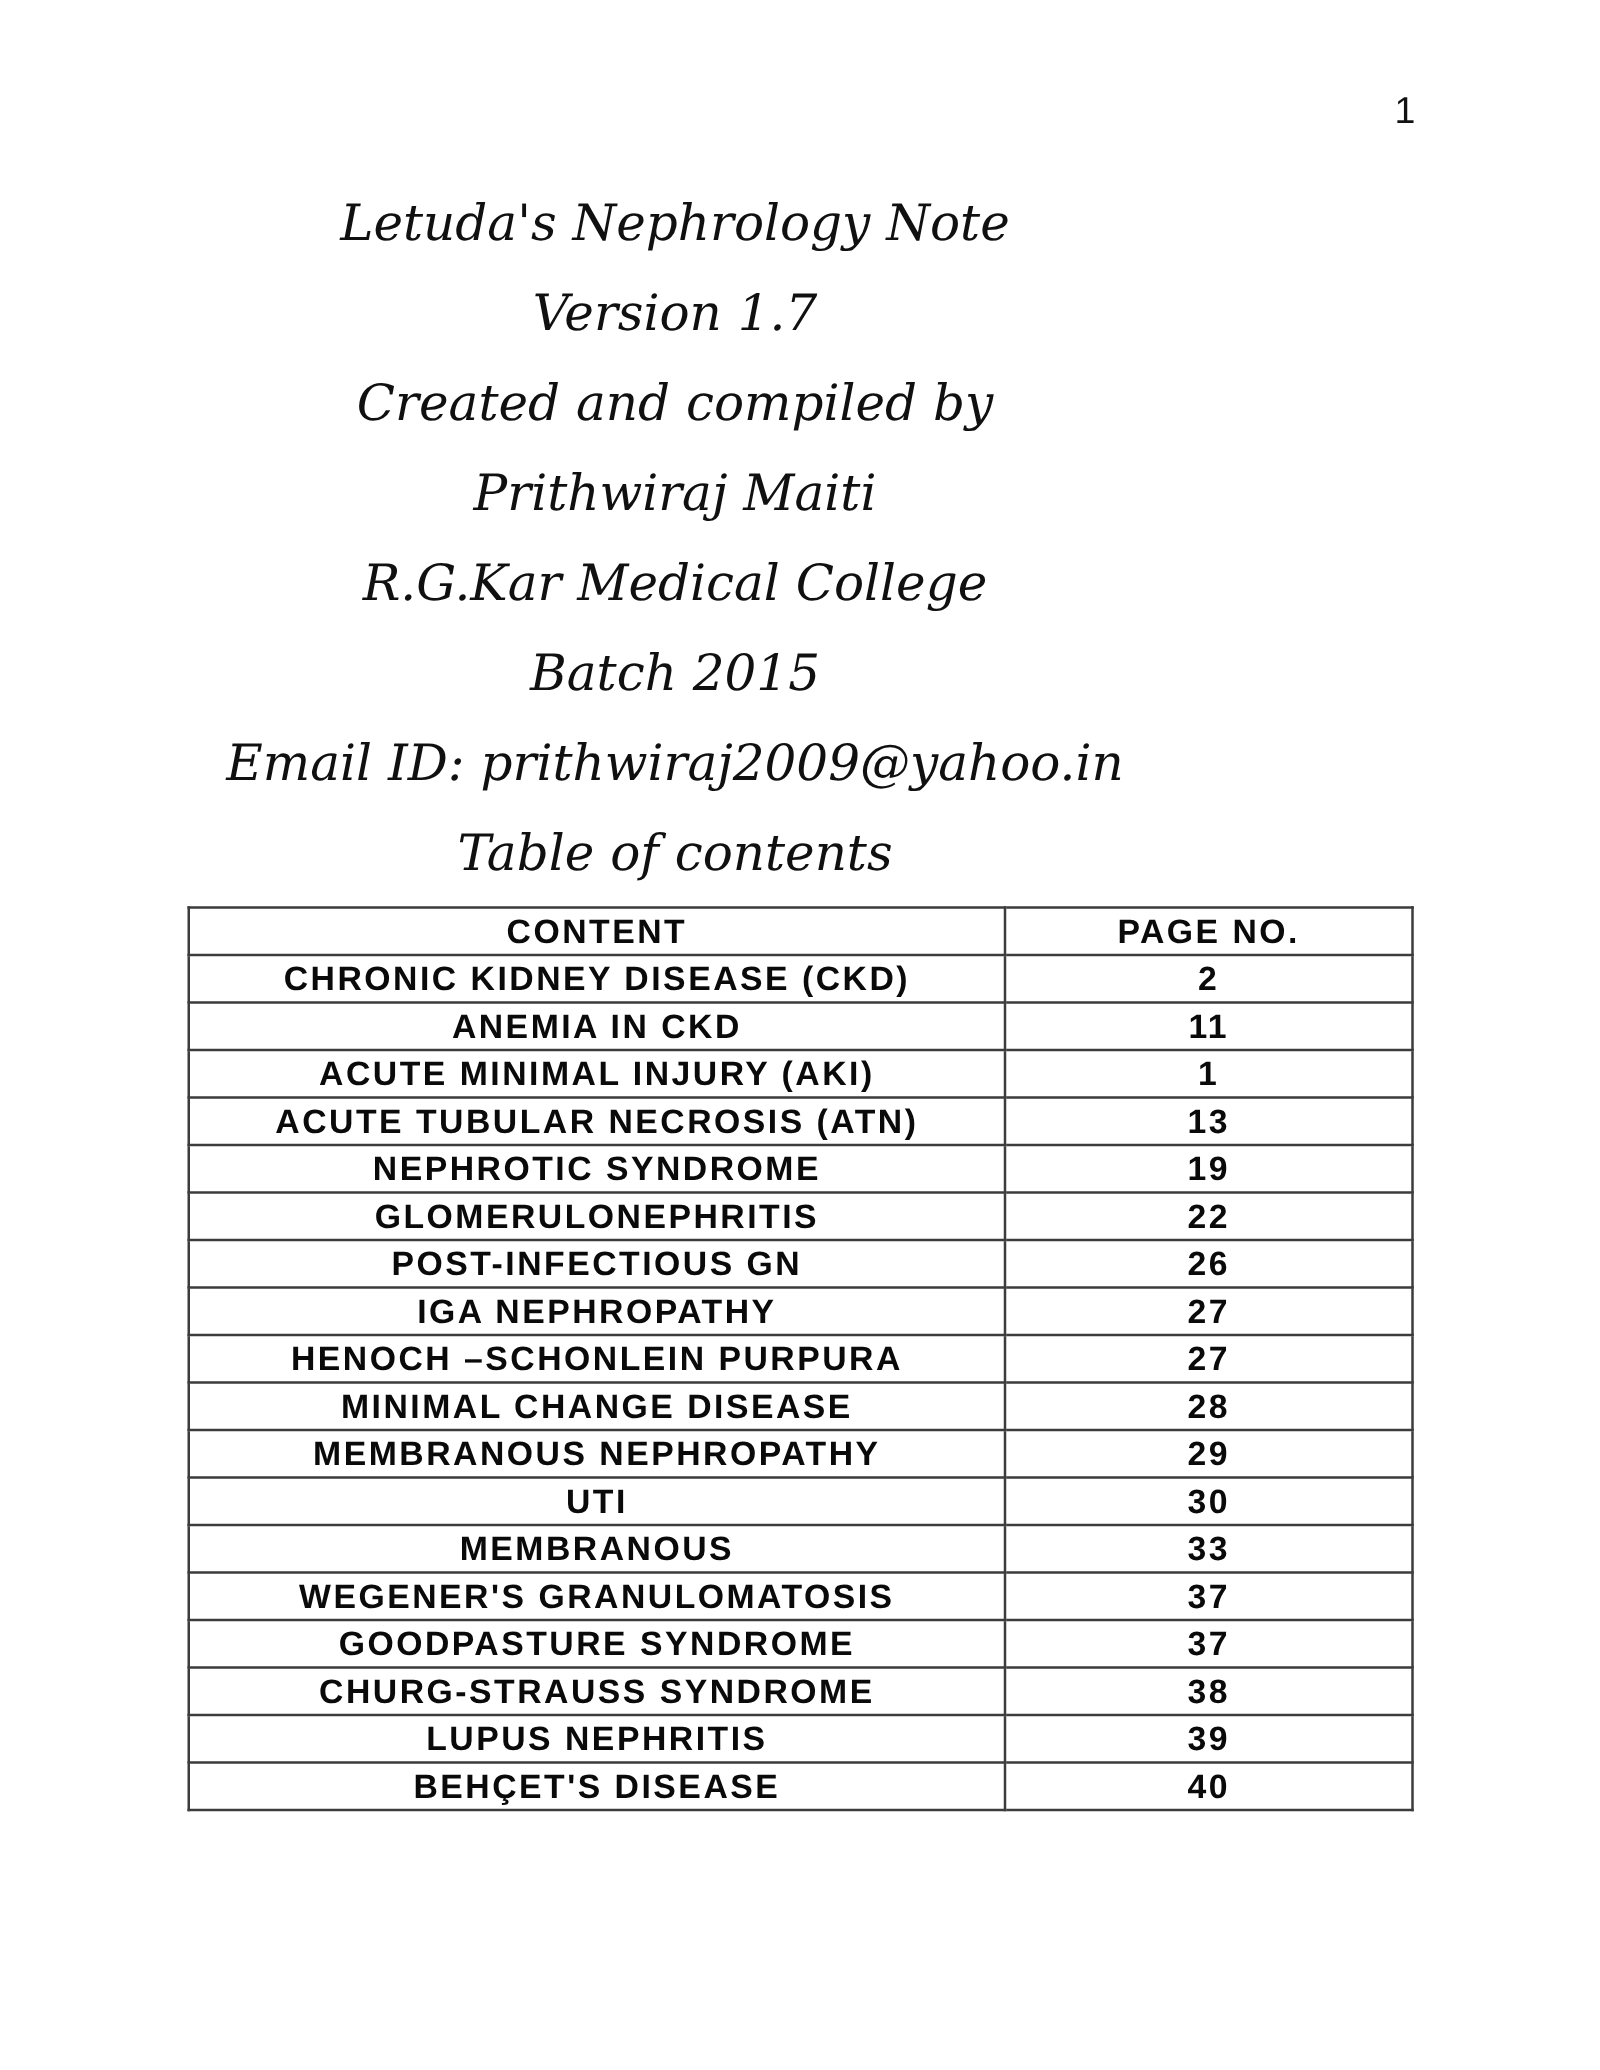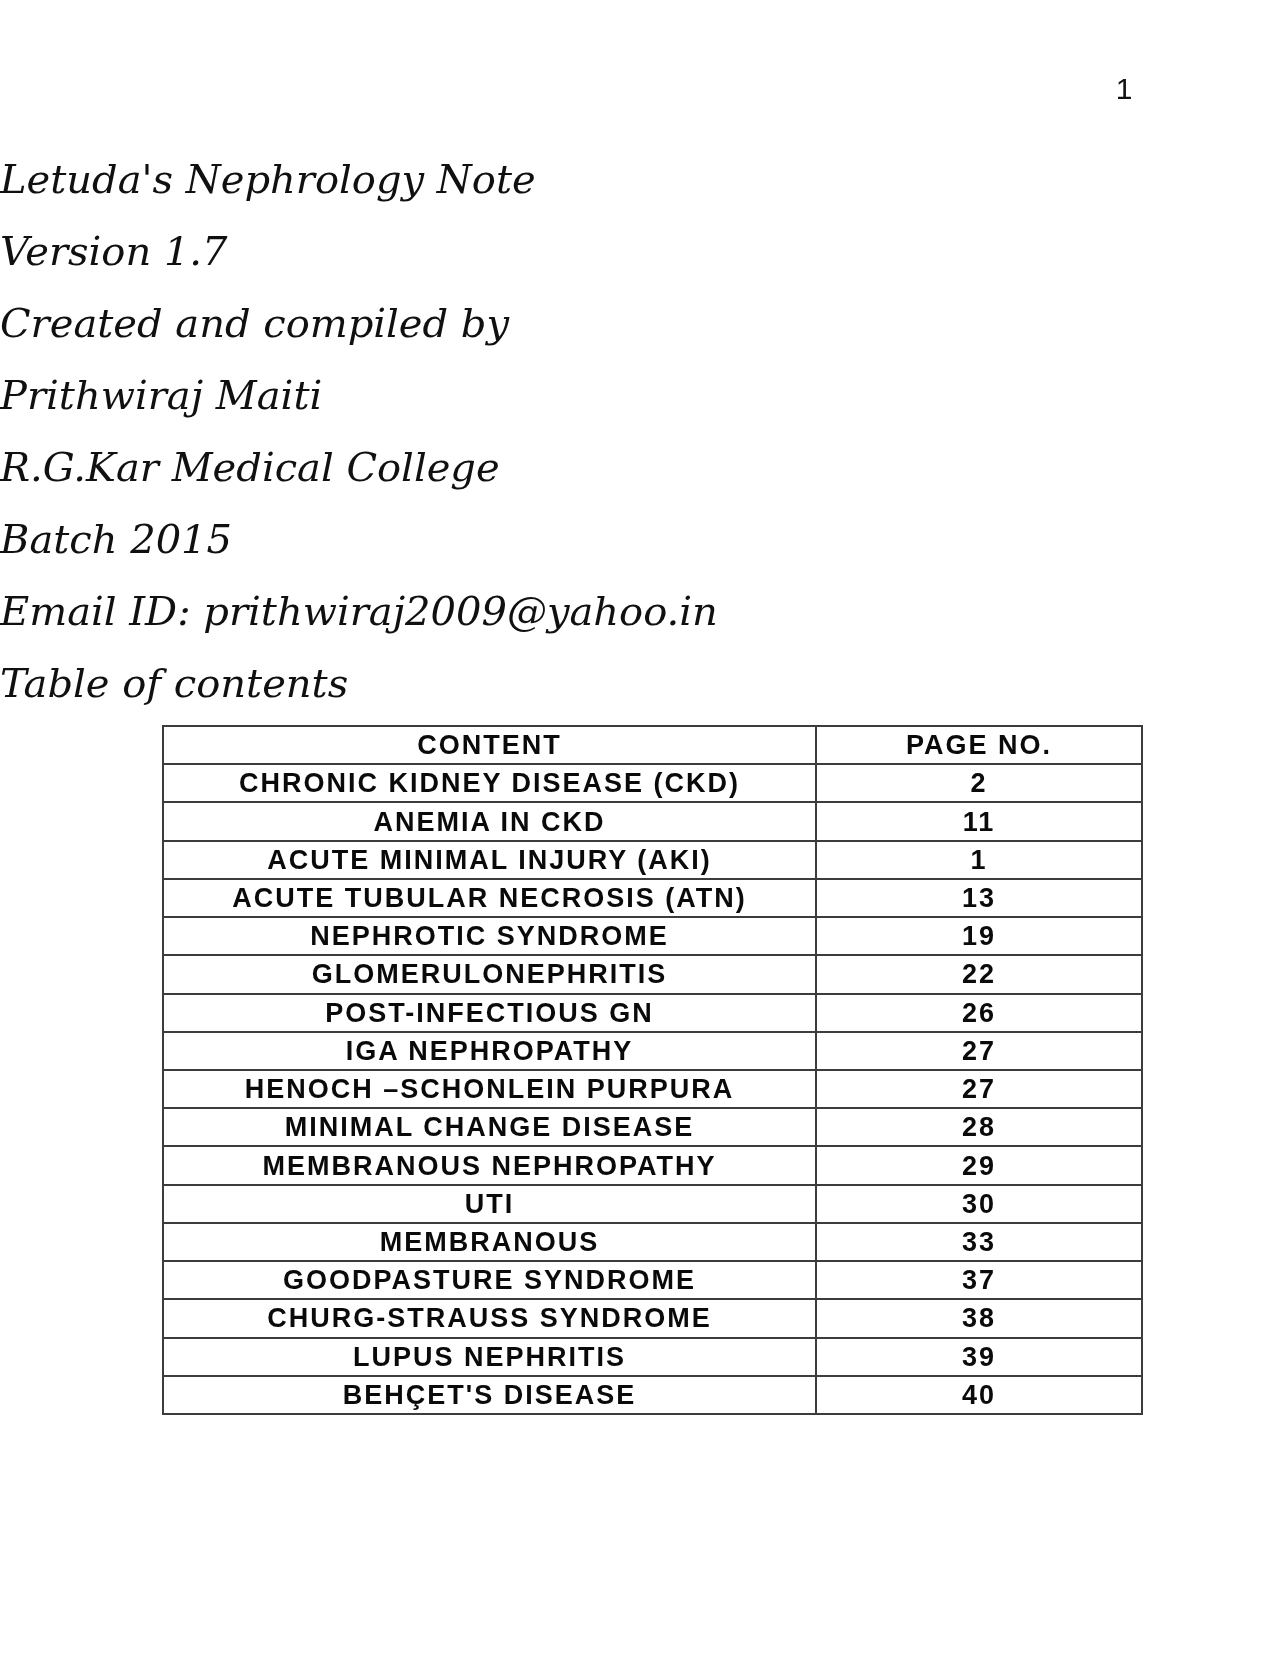--- a/index.html
+++ b/index.html
@@ -24,39 +24,39 @@
     text-align: center;
     font-family: "Liberation Sans", sans-serif;
     font-size: 30px;
     color: #111111;
   }
   .title-block {
     position: absolute;
     top: 143px;
     left: 0;
     width: 1080px;
+    text-align: center;
   }
   .title-line {
     font-family: "DejaVu Serif", serif;
     font-style: italic;
     font-size: 40px;
     line-height: 72px;
     height: 72px;
     white-space: nowrap;
     color: #101010;
   }
   .toc-table {
     position: absolute;
     top: 725px;
     left: 150px;
     width: 979px;
     height: 690px;
     border-collapse: collapse;
     table-layout: fixed;
-    margin-left: 12px;
   }
   .toc-table col.col-content { width: 653px; }
   .toc-table col.col-page    { width: 326px; }
   .toc-table td, .toc-table th {
     border: 2px solid #3c3c3c;
     padding: 0 4px;
     text-align: center;
     vertical-align: middle;
     font-family: "Liberation Sans", sans-serif;
     font-weight: 700;
@@ -143,20 +143,24 @@
       </tr>
       <tr>
         <td>UTI</td>
         <td>30</td>
       </tr>
       <tr>
         <td>MEMBRANOUS</td>
         <td>33</td>
       </tr>
       <tr>
+        <td>WEGENER'S GRANULOMATOSIS</td>
+        <td>37</td>
+      </tr>
+      <tr>
         <td>GOODPASTURE SYNDROME</td>
         <td>37</td>
       </tr>
       <tr>
         <td>CHURG-STRAUSS SYNDROME</td>
         <td>38</td>
       </tr>
       <tr>
         <td>LUPUS NEPHRITIS</td>
         <td>39</td>

